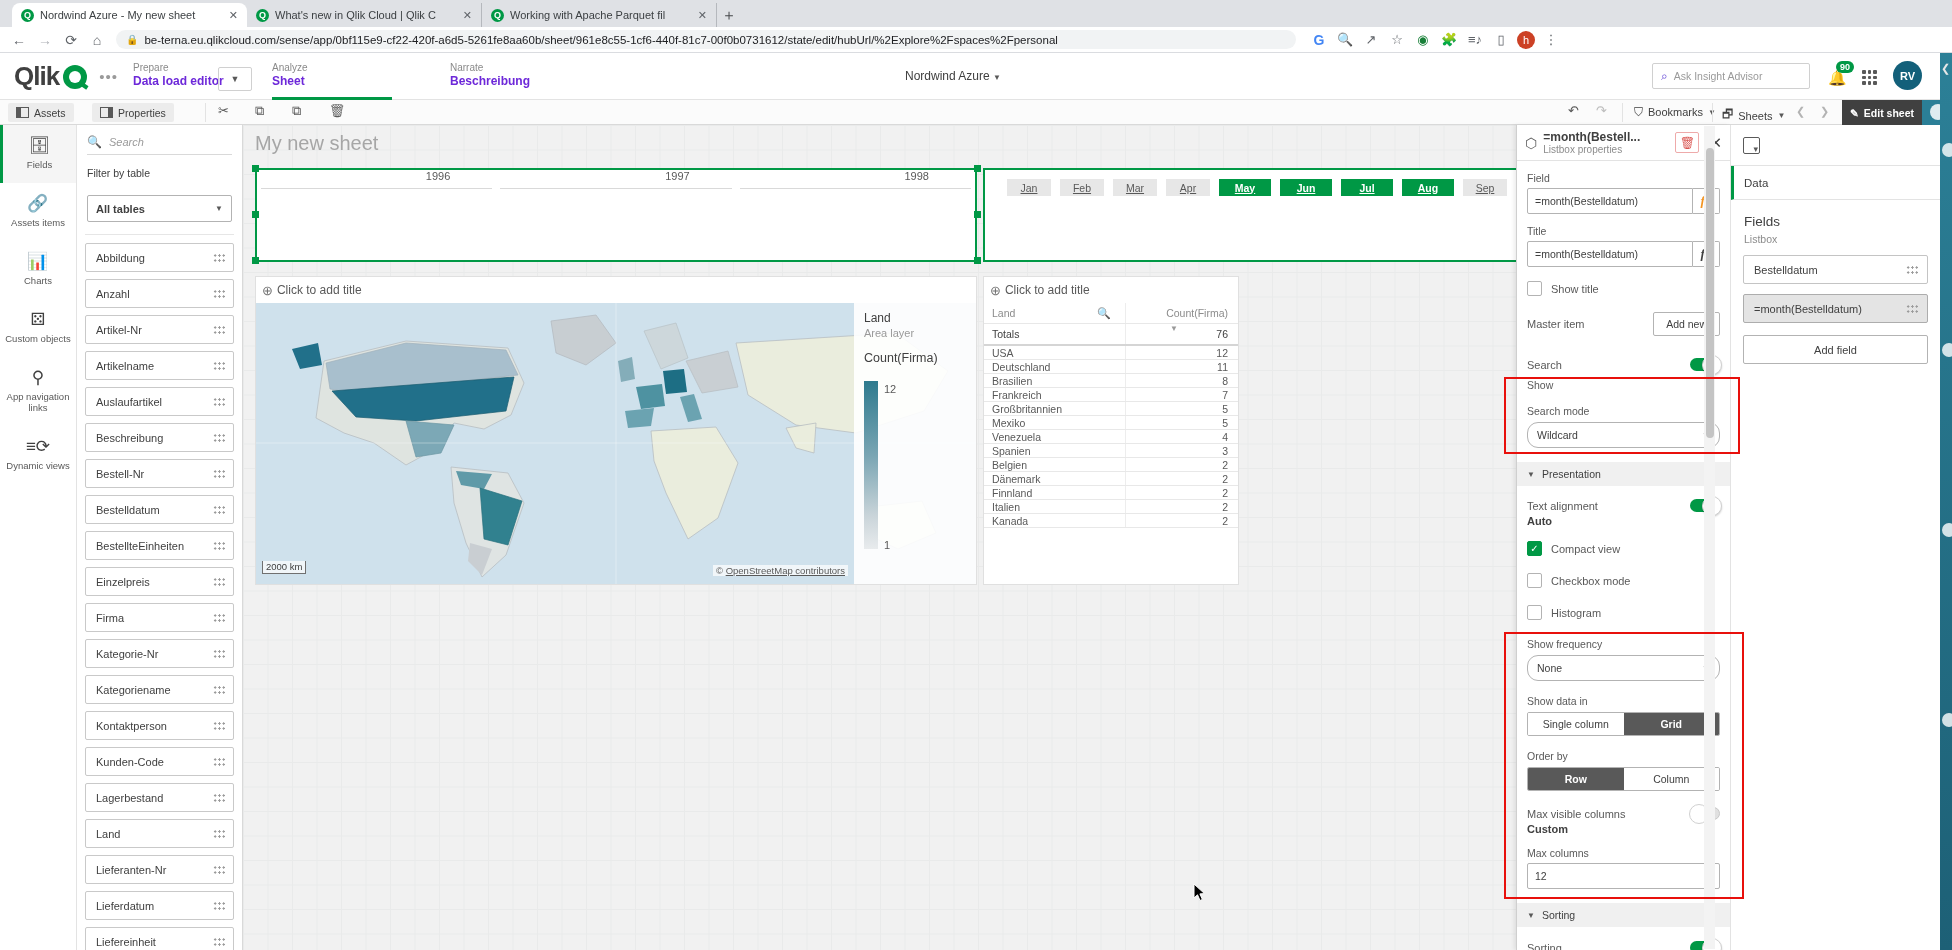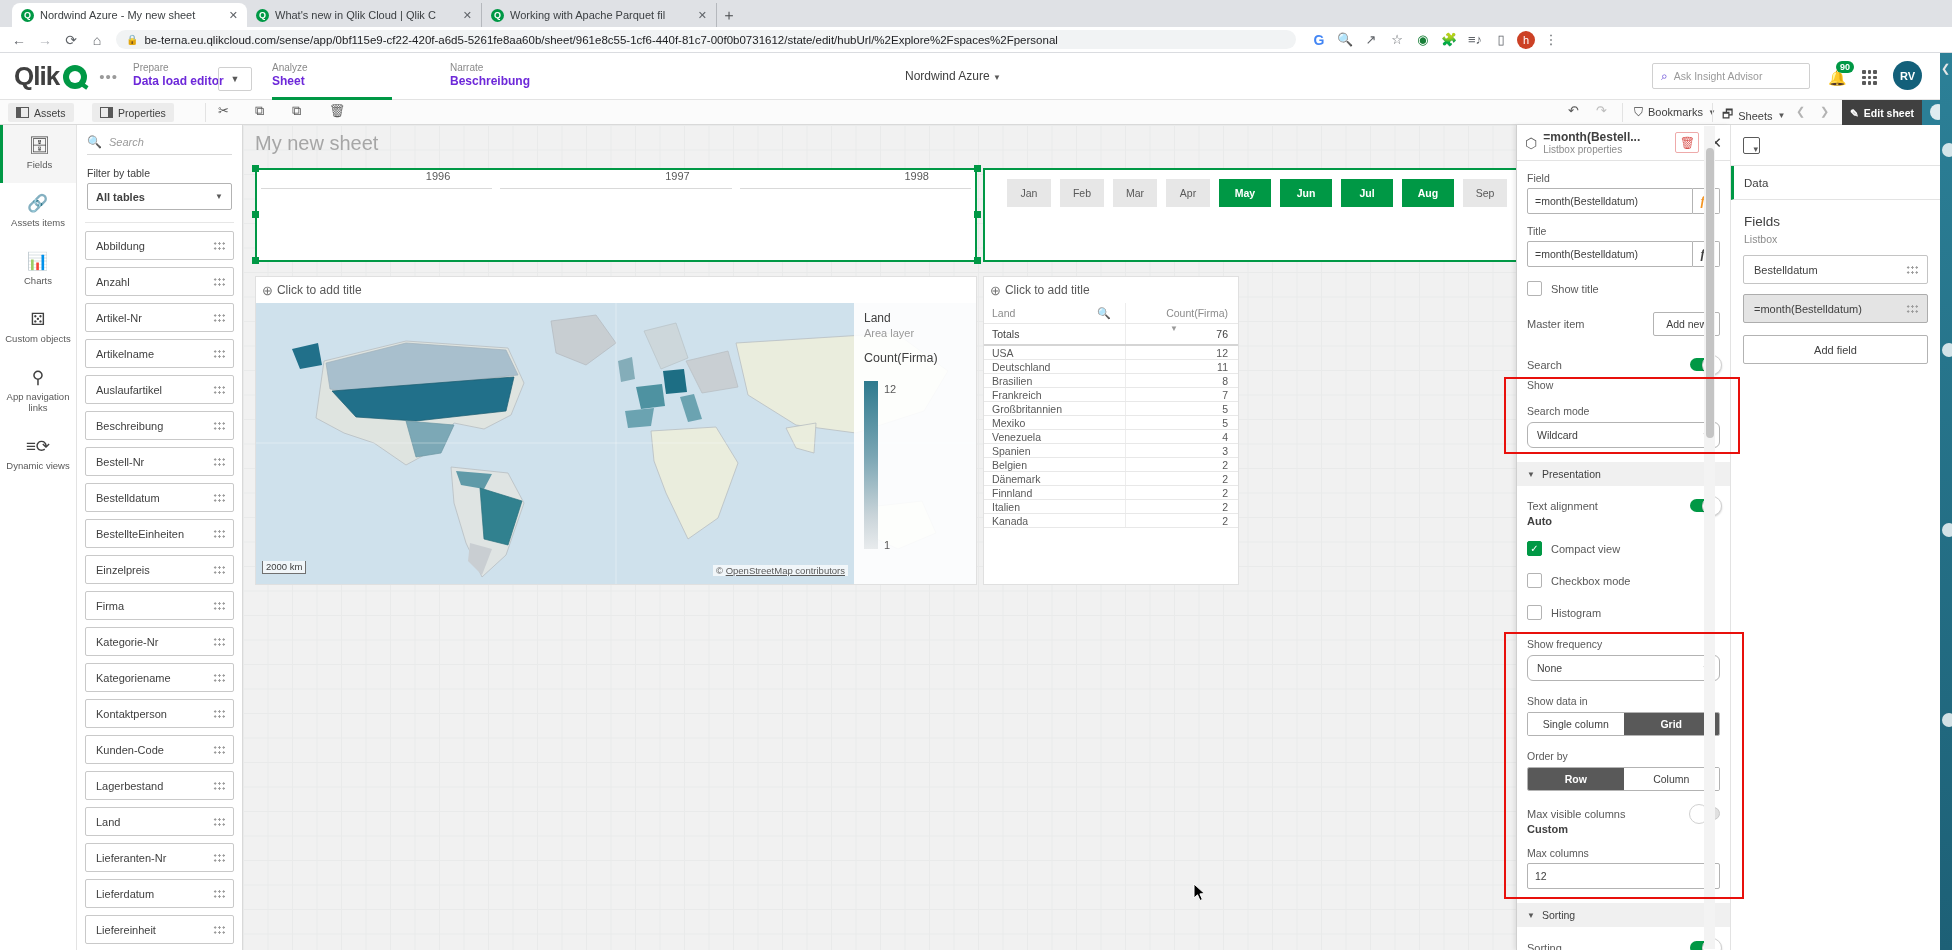--- a/index.html
+++ b/index.html
@@ -68,39 +68,39 @@
   .rail-item { padding:10px 2px 12px; text-align:center; color:#595959; }
   .rail-item .ric { font-size:17px; color:#404040; height:22px; }
   .rail-item .rlb { font-size:9.5px; margin-top:2px; line-height:1.25; }
   .rail-item.active { background:#f5f5f5; border-left:3px solid #009845; }
 
   
   .fields-panel { position:absolute; left:77px; top:125px; width:166px; height:825px; background:#fff; border-right:1px solid #d9d9d9; overflow:hidden; }
   .fp-search { margin:10px 10px 0; border-bottom:1px solid #d9d9d9; padding-bottom:5px; display:flex; gap:7px; align-items:center; }
   .fp-search .mag { color:#404040; font-size:12px; }
   .fp-search .ph { color:#9a9a9a; font-style:italic; font-size:11px; }
-  .fp-filter-lbl { margin:12px 10px 4px; font-size:10.5px; color:#404040; }
+  .fp-filter-lbl { margin:12px 10px 16px; font-size:10.5px; color:#404040; }
   .fp-select { margin:0 10px; height:27px; border:1px solid #b3b3b3; border-radius:2px; display:flex; align-items:center; justify-content:space-between; padding:0 8px; font-size:11px; color:#404040; font-weight:bold; }
   .fp-list { margin:12px 8px 0; border-top:1px solid #e6e6e6; padding-top:8px; }
   .fitem { height:29px; border:1px solid #c9c9c9; border-radius:2px; background:#fff; margin-bottom:7px; display:flex; align-items:center; justify-content:space-between; padding:0 7px 0 10px; }
   .fitem .flb { font-size:11px; color:#404040; }
   .dragdots { width:13px; height:10px; background-image:radial-gradient(#9a9a9a 1px, transparent 1.2px); background-size:4.3px 5px; flex:none; }
 
   
   .canvas { position:absolute; left:243px; top:125px; width:1273px; height:825px;
     background-color:#f1f1f1;
     background-image:linear-gradient(#e9eaea 1px, transparent 1px), linear-gradient(90deg,#e9eaea 1px, transparent 1px);
     background-size:24.5px 24.5px; overflow:hidden; }
   .sheet-title { position:absolute; left:12px; top:7px; font-size:20px; color:#a6a6a6; }
   .lb { position:absolute; background:#fff; border:2px solid #009845; }
   .handle { position:absolute; width:7px; height:7px; background:#009845; }
   .year-grid { display:flex; }
   .ycell { flex:1; text-align:right; padding-right:42px; font-size:11px; color:#595959; border-bottom:1px solid #d9d9d9; margin:0 4px; padding-bottom:6px; }
   .months { display:flex; gap:9px; padding:9px 0 0 22px; overflow:hidden; }
-  .mcell { width:44px; height:28px; background:#e7e7e7; color:#595959; font-size:10.5px; display:flex; align-items:center; justify-content:center; flex:none; }
+  .mcell { width:44px; height:17px; background:#e7e7e7; color:#595959; font-size:10.5px; display:flex; align-items:center; justify-content:center; flex:none;text-decoration:underline; }
   .mcell.selected { width:52px; background:#009845; color:#fff; font-weight:bold; }
 
   .viz { position:absolute; background:#fff; border:1px solid #e0e0e0; }
   .viz-header { height:26px; display:flex; align-items:center; gap:4px; padding-left:6px; font-size:12px; color:#595959; }
   .plus-ic { color:#737373; font-size:13px; }
 
   .map-area { position:absolute; left:0; top:26px; right:0; bottom:0; overflow:hidden; }
   .map-legend { position:absolute; right:0; top:0; bottom:0; width:122px; background:rgba(255,255,255,.9); padding:8px 10px; }
   .lg-t1 { font-size:12px; color:#404040; }
   .lg-t2 { font-size:11px; color:#9a9a9a; margin-top:2px; }
@@ -146,21 +146,21 @@
   .cb-row { display:flex; align-items:center; gap:9px; margin-top:14px; }
   .cb { width:15px; height:15px; border:1px solid #b3b3b3; border-radius:2px; background:#fff; flex:none; }
   .cb.checked { background:#009845; border-color:#009845; color:#fff; font-size:10px; text-align:center; line-height:14px; }
   .row-split { display:flex; align-items:center; justify-content:space-between; margin-top:16px; }
   .add-new { border:1px solid #b3b3b3; border-radius:2px; padding:5px 12px; font-size:10.5px; color:#404040; background:#fff; }
   .toggle { width:30px; height:13px; border-radius:7px; position:relative; flex:none; }
   .toggle.on { background:#009845; }
   .toggle.on:after { content:""; position:absolute; right:-2px; top:-3px; width:18px; height:18px; border-radius:50%; background:#fff; border:1px solid #d0d0d0; box-shadow:0 1px 2px rgba(0,0,0,.2); }
   .toggle.off { background:#e0e0e0; border:1px solid #c8c8c8; }
   .toggle.off:after { content:""; position:absolute; left:-2px; top:-4px; width:18px; height:18px; border-radius:50%; background:#fff; border:1px solid #d0d0d0; }
-  .select { height:26px; border:1px solid #b3b3b3; border-radius:6px; display:flex; align-items:center; justify-content:space-between; padding:11px 9px; font-size:10.5px; color:#404040; margin-top:5px; background:#fff; }
+  .select { height:26px; border:1px solid #b3b3b3; border-radius:11px; display:flex; align-items:center; justify-content:space-between; padding:11px 9px; font-size:10.5px; color:#404040; margin-top:5px; background:#fff; }
   .select .car { font-size:8px; color:#404040; }
   .sect { margin:14px -10px 0; background:#f0f0f0; height:24px; display:flex; align-items:center; gap:7px; padding-left:10px; font-size:10.5px; color:#404040; }
   .sect .car { font-size:8px; color:#595959; }
   .seg { display:flex; border:1px solid #b3b3b3; border-radius:2px; margin-top:5px; height:24px; overflow:hidden; }
   .seg > div { flex:1; display:flex; align-items:center; justify-content:center; font-size:10.5px; color:#404040; background:#fff; }
   .seg > div.sel { background:#595959; color:#fff; font-weight:bold; }
   .subval { font-size:11px; font-weight:bold; color:#404040; margin-top:3px; }
   .pp-scroll { position:absolute; left:1704px; top:126px; width:11px; height:823px; background:#f3f3f3; z-index:5; }
   .pp-thumb { position:absolute; left:1.5px; top:22px; width:8px; height:290px; background:#c4c4c4; border-radius:4px; }
 

